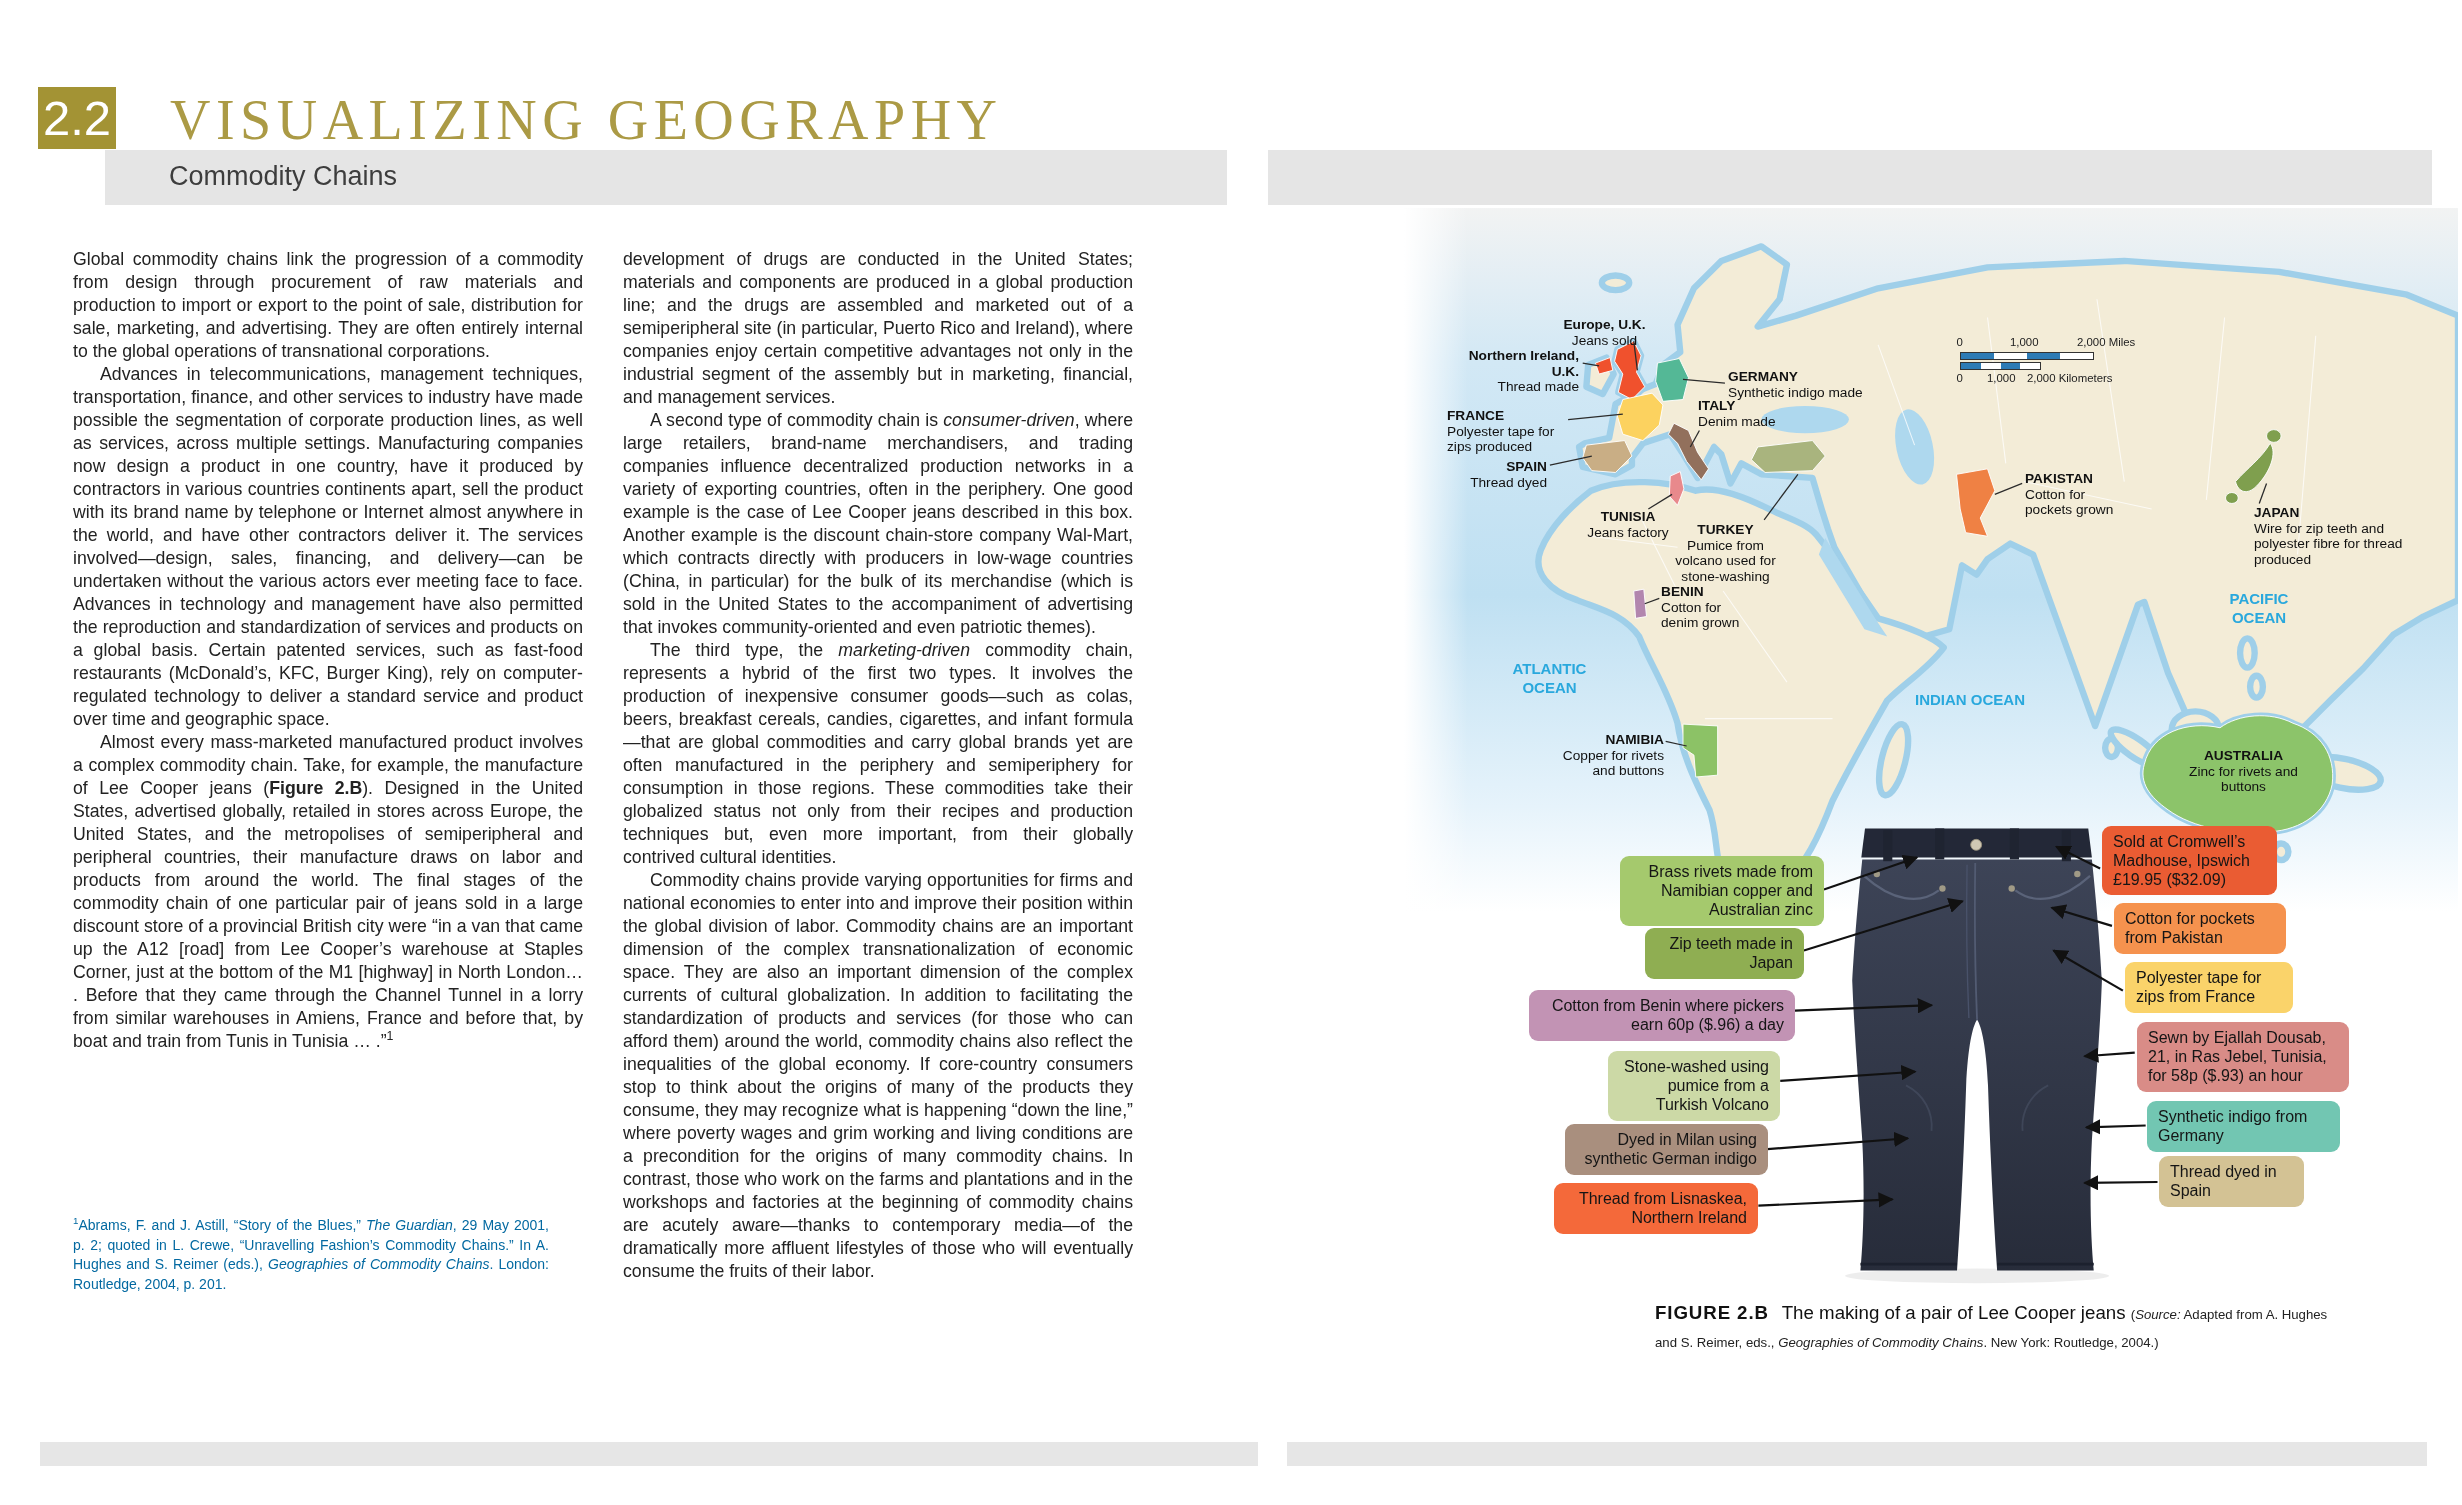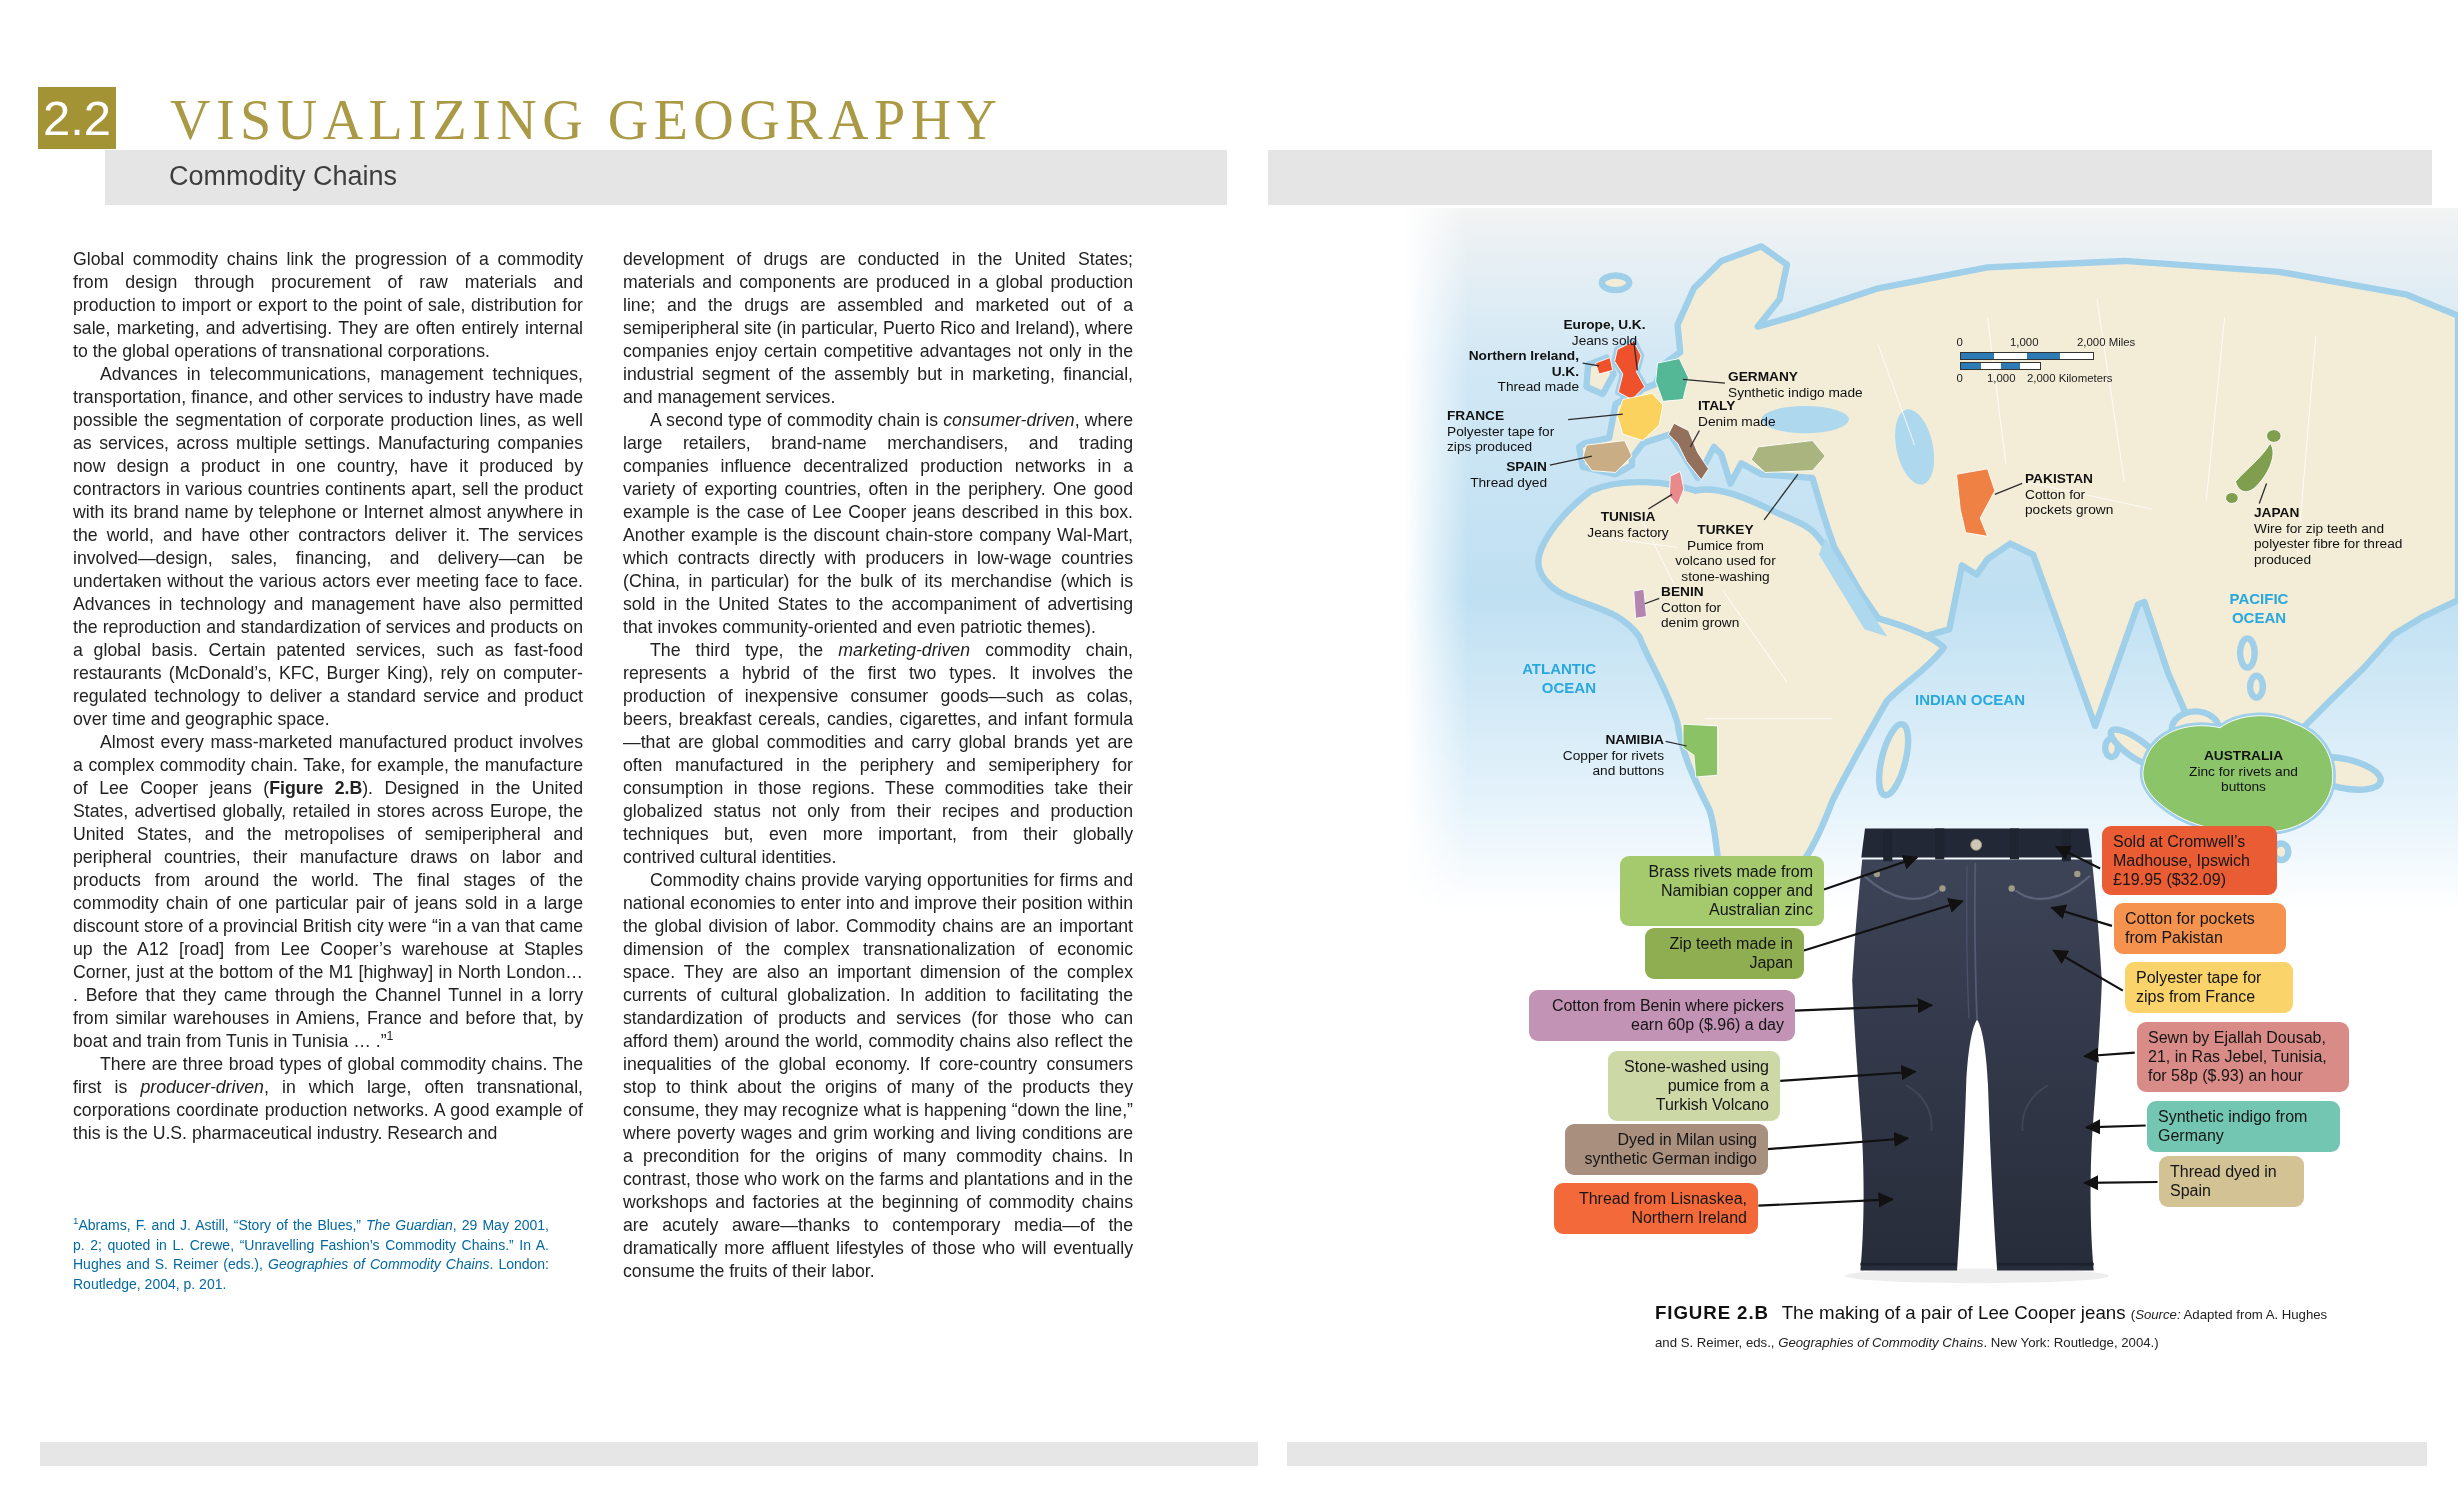--- a/index.html
+++ b/index.html
@@ -64,21 +64,20 @@
 <div class="abs section-box">
   <span>2.2</span>
 </div>
 <div class="abs main-title">VISUALIZING GEOGRAPHY</div>
 <div class="abs subtitle-text">Commodity Chains</div>
 
 <section class="abs col col1">
   <p>Global commodity chains link the progression of a commodity from design through procurement of raw materials and production to import or export to the point of sale, distribution for sale, marketing, and advertising. They are often entirely internal to the global operations of transnational corporations.</p>
   <p class="ind">Advances in telecommunications, management techniques, transportation, finance, and other services to industry have made possible the segmentation of corporate production lines, as well as services, across multiple settings. Manufacturing companies now design a product in one country, have it produced by contractors in various countries continents apart, sell the product with its brand name by telephone or Internet almost anywhere in the world, and have other contractors deliver it. The services involved—design, sales, financing, and delivery—can be undertaken without the various actors ever meeting face to face. Advances in technology and management have also permitted the reproduction and standardization of services and products on a global basis. Certain patented services, such as fast-food restaurants (McDonald’s, KFC, Burger King), rely on computer-regulated technology to deliver a standard service and product over time and geographic space.</p>
   <p class="ind">Almost every mass-marketed manufactured product involves a complex commodity chain. Take, for example, the manufacture of Lee Cooper jeans (<b>Figure 2.B</b>). Designed in the United States, advertised globally, retailed in stores across Europe, the United States, and the metropolises of semiperipheral and peripheral countries, their manufacture draws on labor and products from around the world. The final stages of the commodity chain of one particular pair of jeans sold in a large discount store of a provincial British city were “in a van that came up the A12 [road] from Lee Cooper’s warehouse at Staples Corner, just at the bottom of the M1 [highway] in North London… . Before that they came through the Channel Tunnel in a lorry from similar warehouses in Amiens, France and before that, by boat and train from Tunis in Tunisia … .”<sup>1</sup></p>
-  <p class="ind">There are three broad types of global commodity chains. The first is <i>producer-driven</i>, in which large, often transnational, corporations coordinate production networks. A good example of this is the U.S. pharmaceutical industry. Research and</p>
 </section>
 <div class="abs footnote"><sup>1</sup>Abrams, F. and J. Astill, “Story of the Blues,” <i>The Guardian</i>, 29 May 2001, p. 2; quoted in L. Crewe, “Unravelling Fashion’s Commodity Chains.” In A. Hughes and S. Reimer (eds.), <i>Geographies of Commodity Chains</i>. London: Routledge, 2004, p. 201.</div>
 
 <section class="abs col col2">
   <p>development of drugs are conducted in the United States; materials and components are produced in a global production line; and the drugs are assembled and marketed out of a semiperipheral site (in particular, Puerto Rico and Ireland), where companies enjoy certain competitive advantages not only in the industrial segment of the assembly but in marketing, financial, and management services.</p>
   <p class="ind">A second type of commodity chain is <i>consumer-driven</i>, where large retailers, brand-name merchandisers, and trading companies influence decentralized production networks in a variety of exporting countries, often in the periphery. One good example is the case of Lee Cooper jeans described in this box. Another example is the discount chain-store company Wal-Mart, which contracts directly with producers in low-wage countries (China, in particular) for the bulk of its merchandise (which is sold in the United States to the accompaniment of advertising that invokes community-oriented and even patriotic themes).</p>
   <p class="ind">The third type, the <i>marketing-driven</i> commodity chain, represents a hybrid of the first two types. It involves the production of inexpensive consumer goods—such as colas, beers, breakfast cereals, candies, cigarettes, and infant formula—that are global commodities and carry global brands yet are often manufactured in the periphery and semiperiphery for consumption in those regions. These commodities take their globalized status not only from their recipes and production techniques but, even more important, from their globally contrived cultural identities.</p>
   <p class="ind">Commodity chains provide varying opportunities for firms and national economies to enter into and improve their position within the global division of labor. Commodity chains are an important dimension of the complex transnationalization of economic space. They are also an important dimension of the complex currents of cultural globalization. In addition to facilitating the standardization of products and services (for those who can afford them) around the world, commodity chains also reflect the inequalities of the global economy. If core-country consumers stop to think about the origins of many of the products they consume, they may recognize what is happening “down the line,” where poverty wages and grim working and living conditions are a precondition for the origins of many commodity chains. In contrast, those who work on the farms and plantations and in the workshops and factories at the beginning of commodity chains are acutely aware—thanks to contemporary media—of the dramatically more affluent lifestyles of those who will eventually consume the fruits of their labor.</p>
 </section>
 
@@ -209,21 +208,21 @@
   </div>
   <div class="map-label" style="left:850px;top:297px;width:155px;">
     <span class="ml-name">JAPAN</span>
     <span class="ml-note">Wire for zip teeth and polyester fibre for thread produced</span>
   </div>
   <div class="map-label" style="left:780px;top:540px;width:119px;text-align:center;">
     <span class="ml-name">AUSTRALIA</span>
     <span class="ml-note">Zinc for rivets and buttons</span>
   </div>
 
-  <div class="ocean-label" style="left:87px;top:451px;width:105px;text-align:right;">ATLANTIC OCEAN</div>
+  <div class="ocean-label" style="left:93px;top:451px;width:105px;text-align:center;">ATLANTIC OCEAN</div>
   <div class="ocean-label" style="left:511px;top:482px;width:210px;white-space:nowrap;">INDIAN OCEAN</div>
   <div class="ocean-label" style="left:814px;top:381px;width:82px;text-align:center;">PACIFIC OCEAN</div>
 
   <div class="scalebar">
     <span class="sb-lab" style="left:-3.6px;top:0;">0</span>
     <span class="sb-lab" style="left:50px;top:0;">1,000</span>
     <span class="sb-lab" style="left:117px;top:0;"><span>2,000</span> <span>Miles</span></span>
     <div class="sb-bar" style="left:0;top:15.5px;width:132px;">
       <div class="sb-seg" style="width:25%;background:#2d7bb5;"></div>
         <div class="sb-seg" style="width:25%;background:#fff;"></div>

